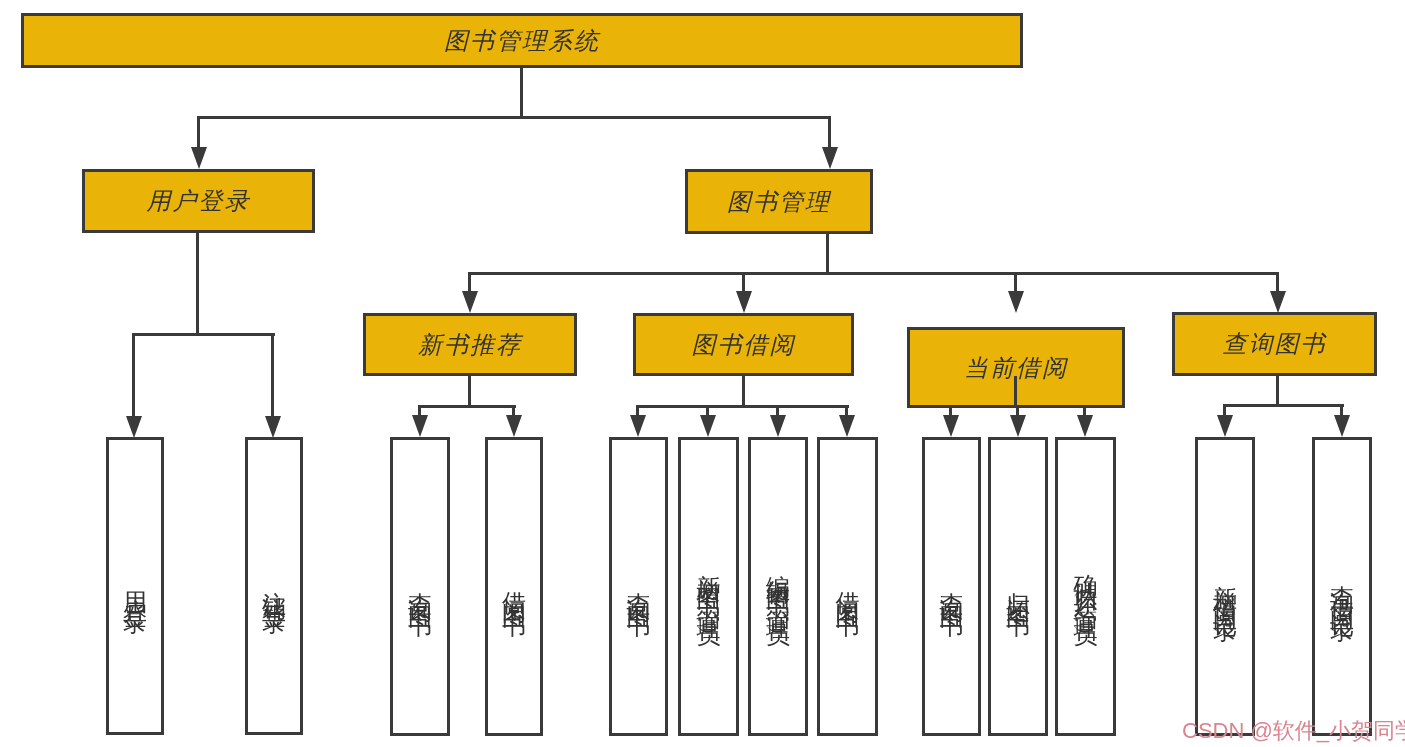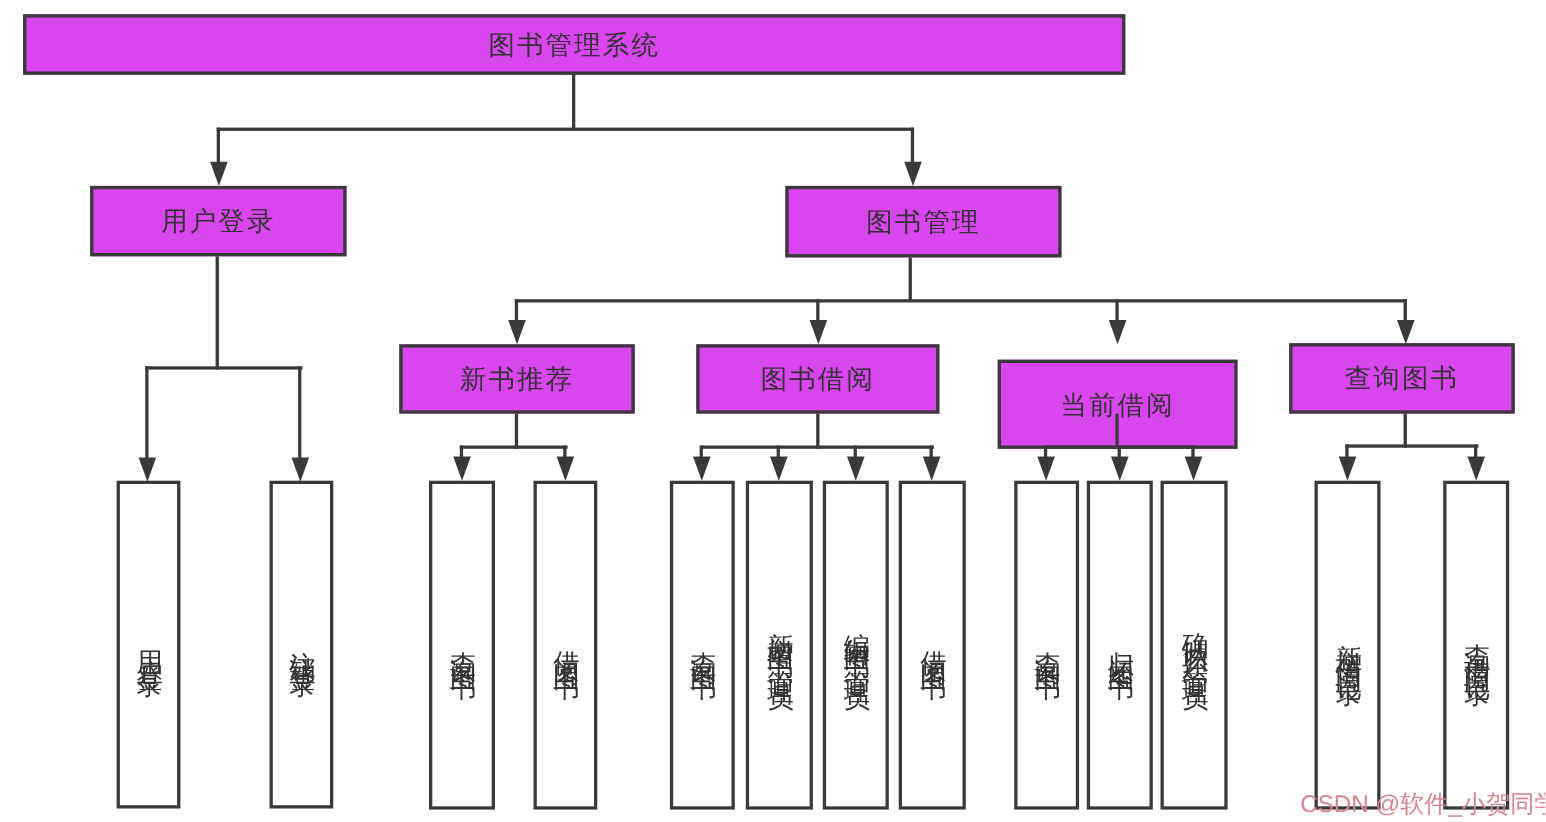--- a/index.html
+++ b/index.html
@@ -13,26 +13,27 @@
     position:relative;
     width:1405px;height:747px;
     background:var(--bg);
     font-family:"Liberation Sans",sans-serif;
     overflow:hidden;
   }
   .node{
     position:absolute;
     box-sizing:border-box;
     border:3px solid var(--line);
-    background:#d946ef;
+    background:#eab308;
     display:flex;align-items:center;justify-content:center;
     color:var(--text);
     font-size:24px;
     letter-spacing:2px;
     white-space:nowrap;
+    font-style:italic;
   }
   .leaf{
     position:absolute;
     box-sizing:border-box;
     border:3px solid var(--line);
     background:#fff;
     display:flex;align-items:center;justify-content:center;
   }
   .leaf span{
     writing-mode:vertical-rl;
@@ -62,21 +63,21 @@
 </style>
 </head>
 <body>
 
 <div class="canvas">
 
   <div class="node" style="left:21px;top:13px;width:1002px;height:55px;">图书管理系统</div>
 
   <div class="node" style="left:82px;top:169px;width:233px;height:64px;">用户登录</div>
 
-  <div class="node" style="left:714px;top:169px;width:251px;height:65px;">图书管理</div>
+  <div class="node" style="left:685px;top:169px;width:188px;height:65px;">图书管理</div>
 
   <div class="node" style="left:363px;top:313px;width:214px;height:63px;">新书推荐</div>
 
   <div class="node" style="left:633px;top:313px;width:221px;height:63px;">图书借阅</div>
 
   <div class="node" style="left:907px;top:327px;width:218px;height:81px;">当前借阅</div>
 
   <div class="node" style="left:1172px;top:312px;width:205px;height:64px;">查询图书</div>
 
   <div class="leaf" style="left:106px;top:437px;width:58px;height:298px;">

